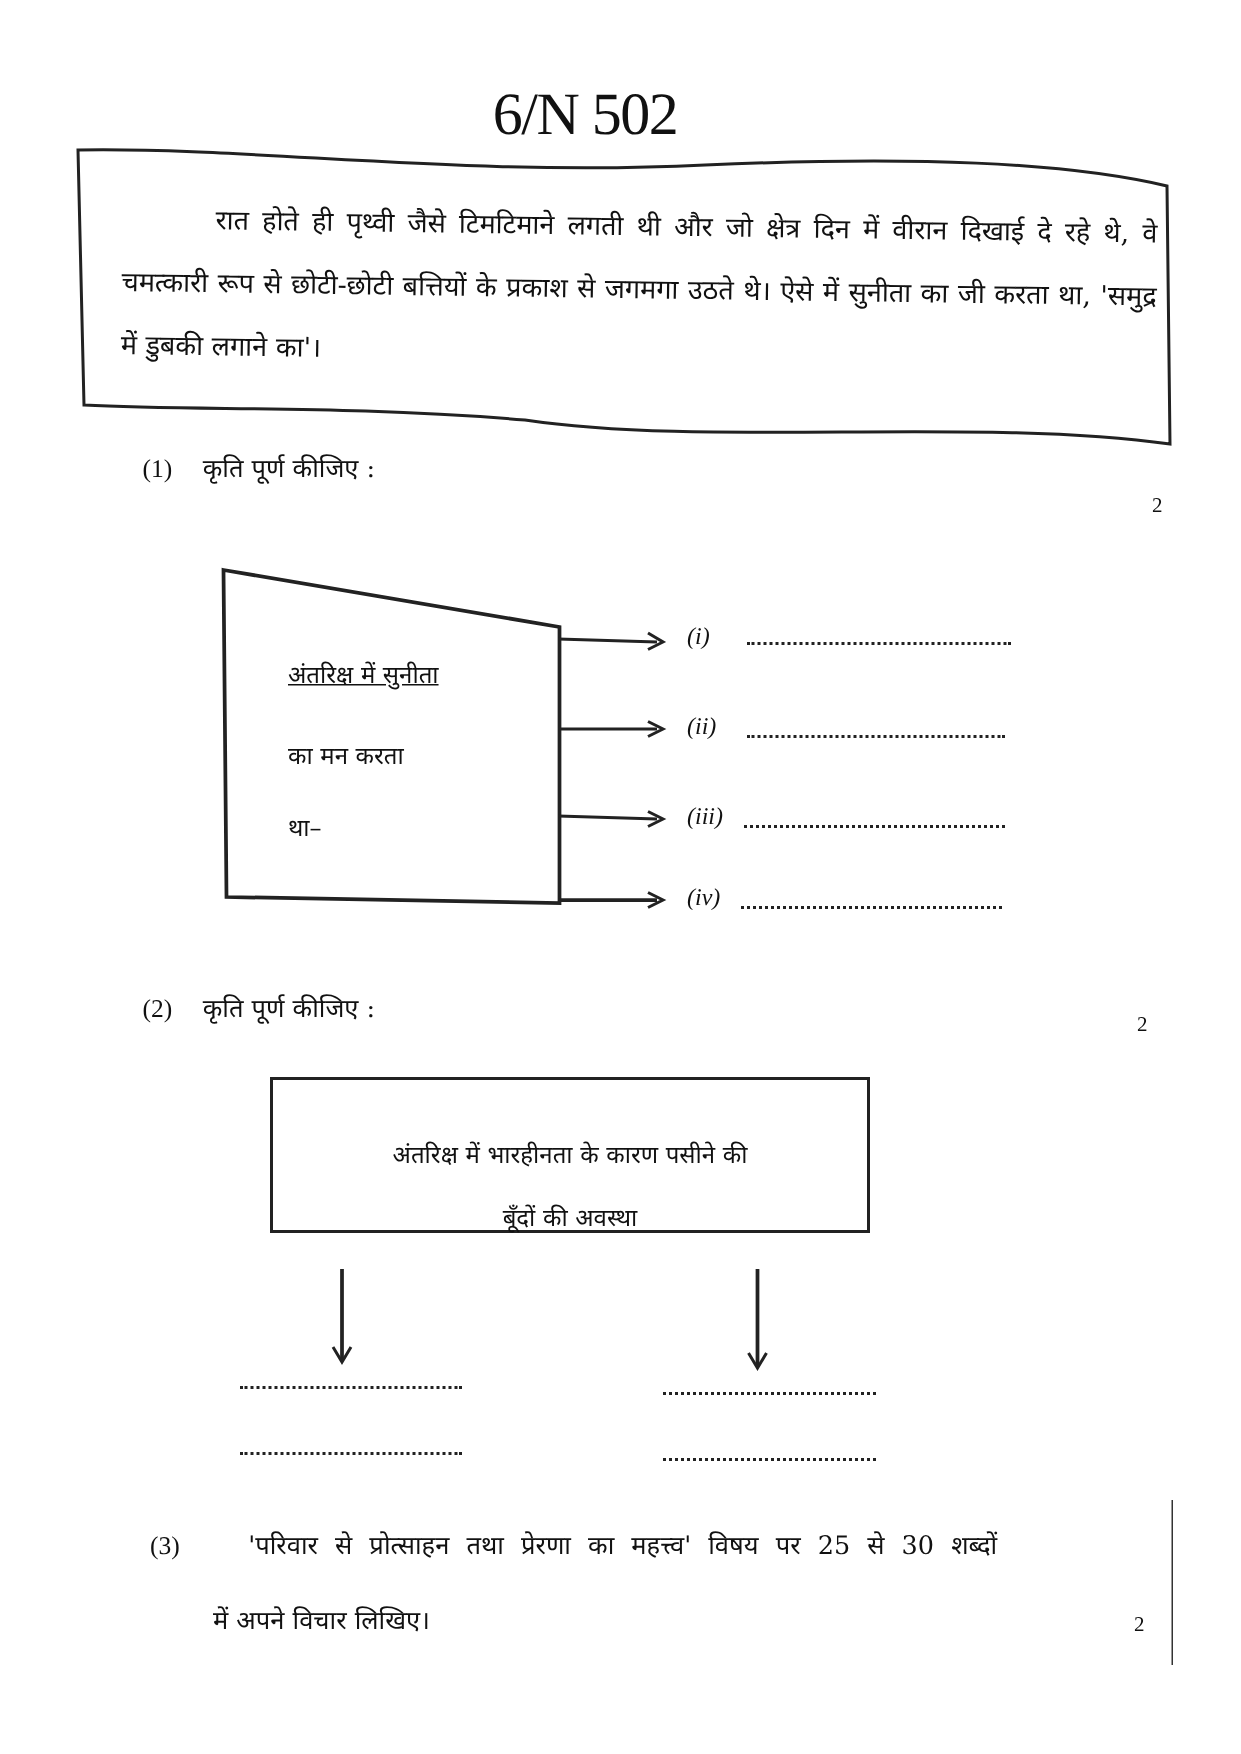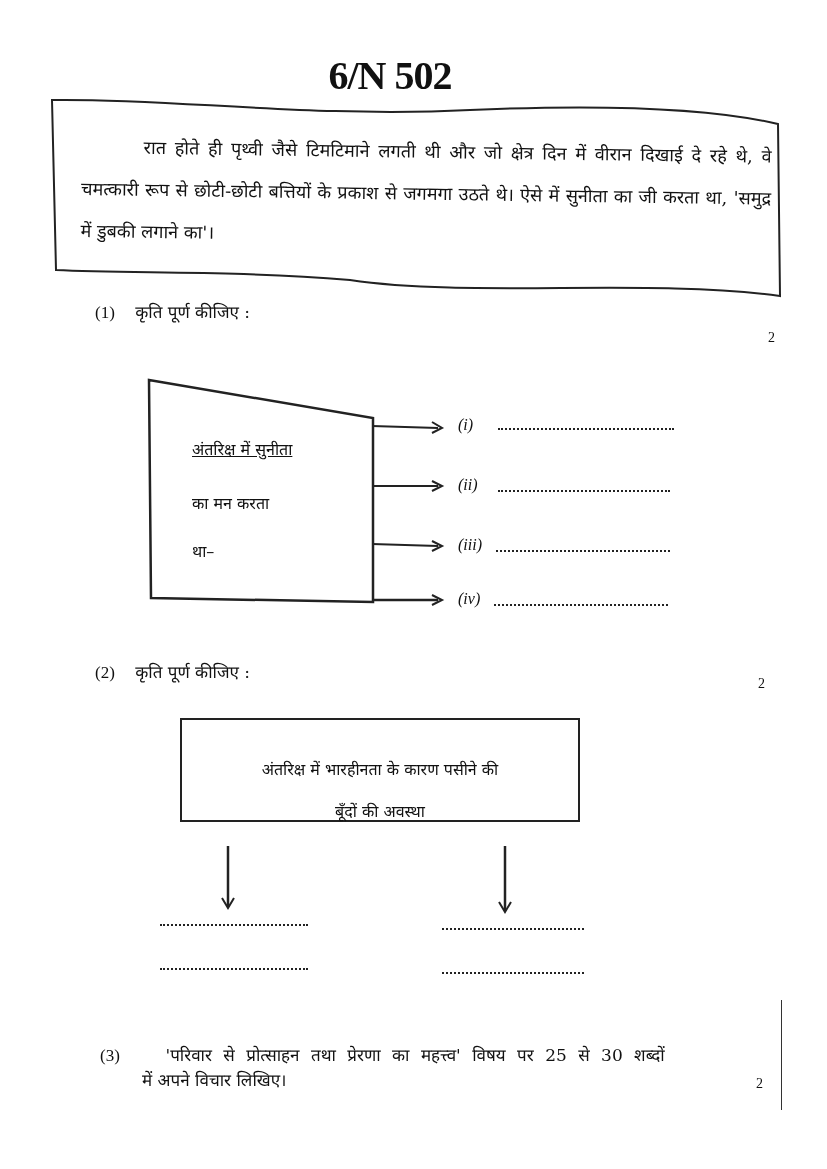--- a/index.html
+++ b/index.html
@@ -3,21 +3,21 @@
   <meta charset="utf-8">
   <style>
     html, body { margin: 0; padding: 0; background: #ffffff; }
     body {
       width: 827px; height: 1169px; position: relative; overflow: hidden;
       font-family: "DejaVu Serif", "Liberation Serif", serif; color: #111;
     }
     .abs { position: absolute; }
     .code {
       left: 300px; top: 52px; width: 180px; text-align: center;
-      font-family: "Liberation Serif", serif; font-weight: bold; font-size: 40px; letter-spacing: -1px;
+      font-family: "Liberation Serif", serif; font-weight: normal; font-size: 40px; letter-spacing: -1px;
     }
     
     .passage {
       left: 50px; top: 98px; width: 732px; height: 194px;
     }
     .passage svg { position: absolute; left: 0; top: 0; }
     .passage-text {
       position: absolute; left: 32px; top: 28px; width: 690px;
       font-size: 18px; line-height: 42px; text-align: justify;
       transform: rotate(0.8deg); transform-origin: left top;
@@ -54,21 +54,21 @@
       text-align: center; font-size: 16px;
     }
     .box2 .l1 { position: absolute; left: 0; right: 0; top: 38px; }
     .box2 .l2 { position: absolute; left: 0; right: 0; top: 80px; }
 
     .down-arrow { position: absolute; }
     .blank { position: absolute; height: 0; border-bottom: 2px dotted #222; }
 
     .q3 { left: 100px; top: 1018px; width: 670px; font-size: 17px; }
     .q3 .line2 { position: absolute; left: 42px; top: 50px; white-space: nowrap; text-align: center; }
-    .q3 .line1 { position: absolute; left: 0; top: 0; white-space: nowrap; word-spacing: 6px; margin-top: 25px; }
+    .q3 .line1 { position: absolute; left: 0; top: 0; white-space: nowrap; word-spacing: 6px; }
     .q3-marks { left: 756px; top: 1076px; }
 
     .margin-rule { left: 781px; top: 1000px; width: 0; height: 110px; border-left: 1.5px solid #333; }
   </style>
 </head>
 <body>
 
 <div class="abs code">6/N 502</div>
 
 <div class="abs passage">

